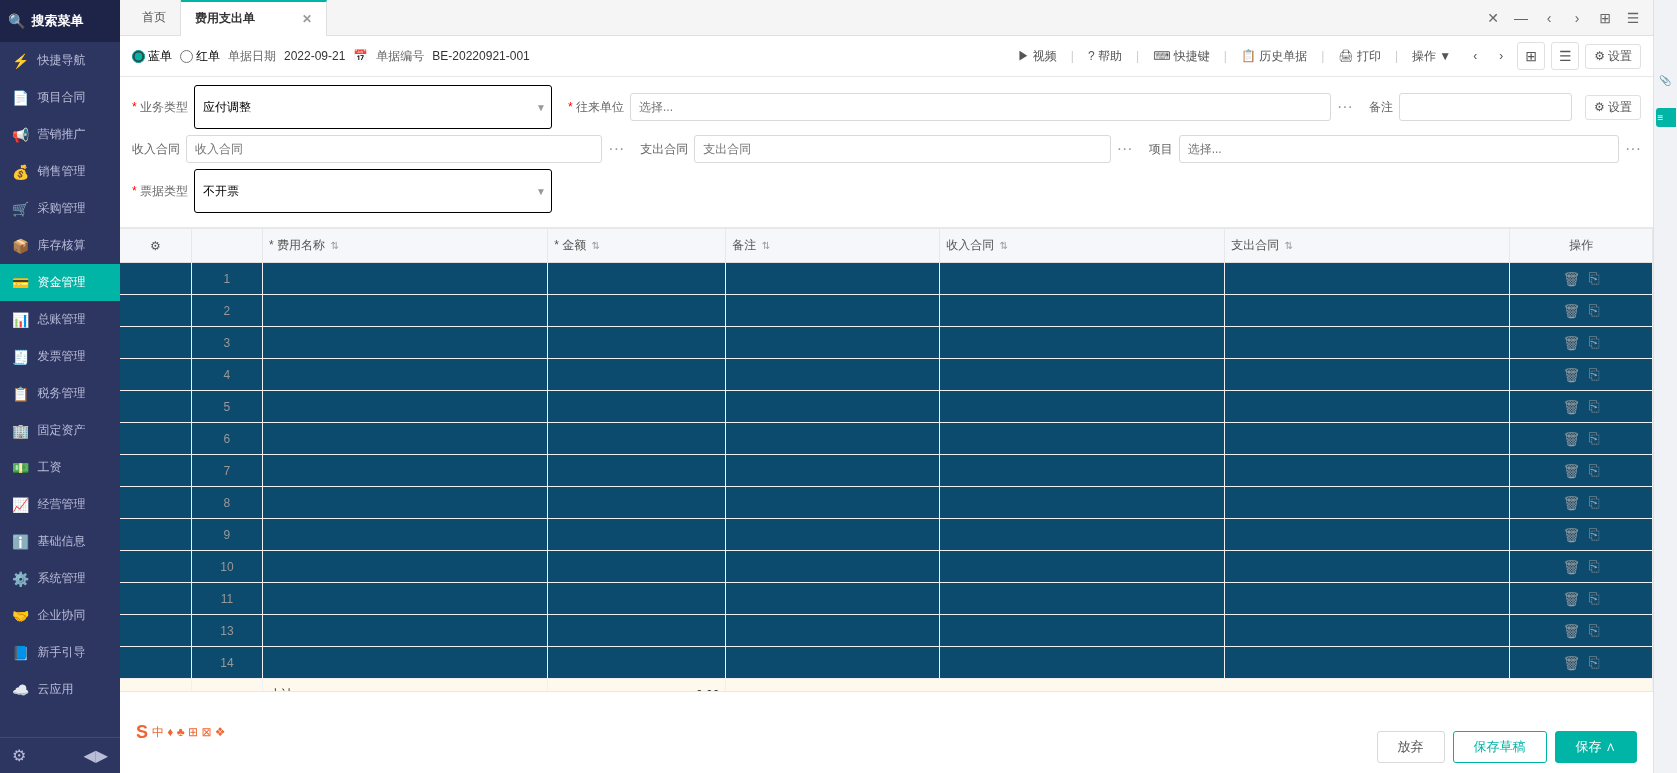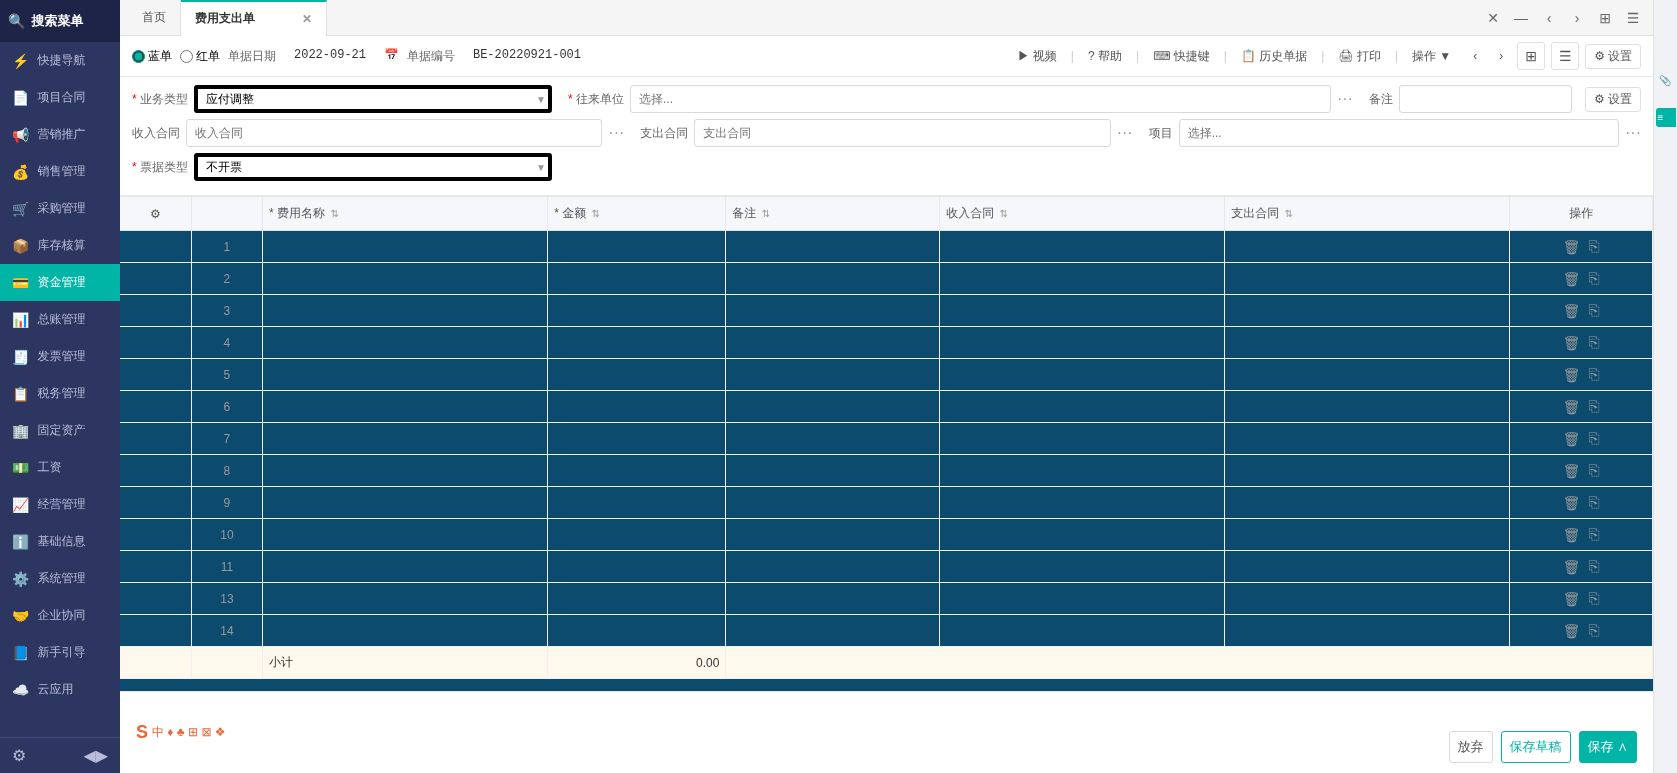--- a/index.html
+++ b/index.html
@@ -111,21 +111,21 @@
       padding: 6px 12px;
       background: #fff;
       border-bottom: 1px solid #e8e8e8;
       gap: 8px;
       flex-shrink: 0;
       flex-wrap: wrap;
     }
     .radio-group { display: flex; align-items: center; gap: 8px; }
     .radio-label { display: flex; align-items: center; gap: 3px; cursor: pointer; font-size: 12px; }
     .radio-label input[type=radio] { accent-color: #00b4a6; }
-    .field-group { display: flex; gap: 18px; font-size: 12px; color: #333; font-family: Liberation Mono, monospace; }
+    .field-group { display: flex; align-items: center; gap: 8px; font-size: 12px; color: #333; }
     .field-label { color: #666; white-space: nowrap; }
     .field-value { color: #333; font-weight: 500; }
     .toolbar-right { margin-left: auto; display: flex; align-items: center; gap: 6px; }
     .toolbar-btn {
       display: flex; align-items: center; gap: 3px;
       padding: 3px 8px; border: none; background: none;
       cursor: pointer; color: #555; font-size: 12px;
     }
     .icon-btn {
       width: 28px; height: 28px; border: 1px solid #e0e0e0;
@@ -179,22 +179,22 @@
       outline: none;
     }
     .form-select-wrapper {
       position: relative;
       flex: 1;
       display: flex;
       align-items: center;
     }
     .form-select {
       width: 100%;
-      height: 28px;
-      border: 4px solid #000000;
+      height: 44px;
+      border: 1px solid #000000;
       border-radius: 3px;
       padding: 0 24px 0 8px;
       font-size: 12px;
       appearance: none;
       background: #fff;
       outline: none;
       cursor: pointer;
     }
     .select-arrow {
       position: absolute; right: 6px; top: 50%; transform: translateY(-50%);
@@ -273,21 +273,21 @@
       gap: 8px;
       flex-shrink: 0;
     }
     .footer-logo {
       margin-right: auto;
       display: flex;
       align-items: center;
       gap: 4px;
     }
     .btn {
-      padding: 6px 8px;
+      padding: 6px 20px;
       border-radius: 3px;
       cursor: pointer;
       font-size: 13px;
       border: 1px solid #d9d9d9;
       margin-top: 29px;
     }
     .btn-default { background: #fff; color: #555; }
     .btn-outline { background: #fff; color: #00b4a6; border-color: #00b4a6; }
     .btn-primary { background: #00b4a6; color: #fff; border-color: #00b4a6; }
 

